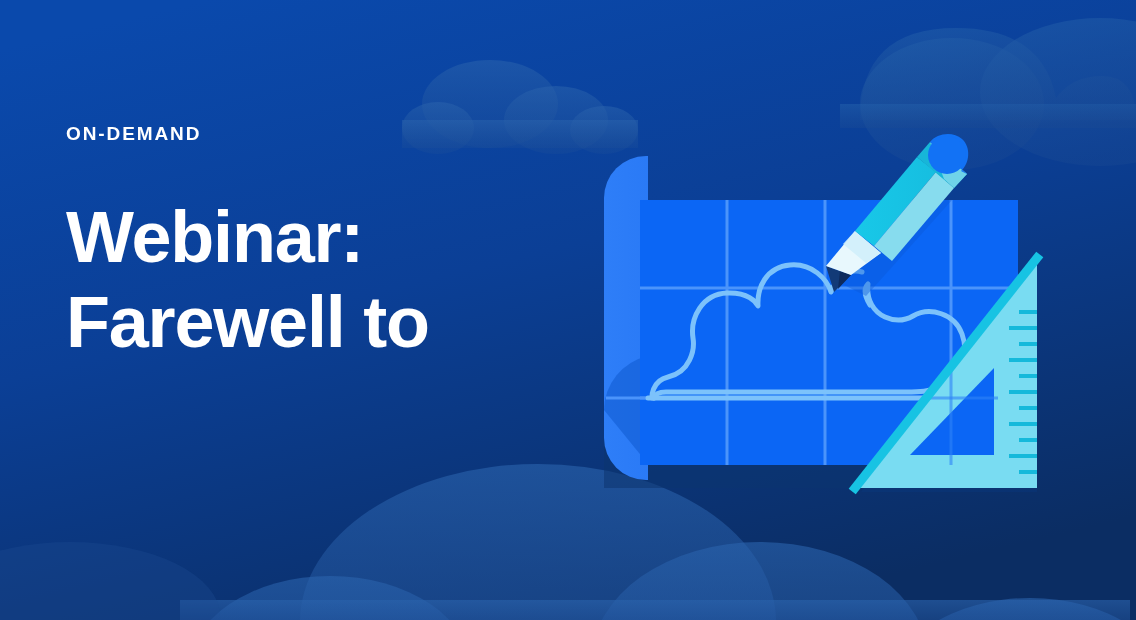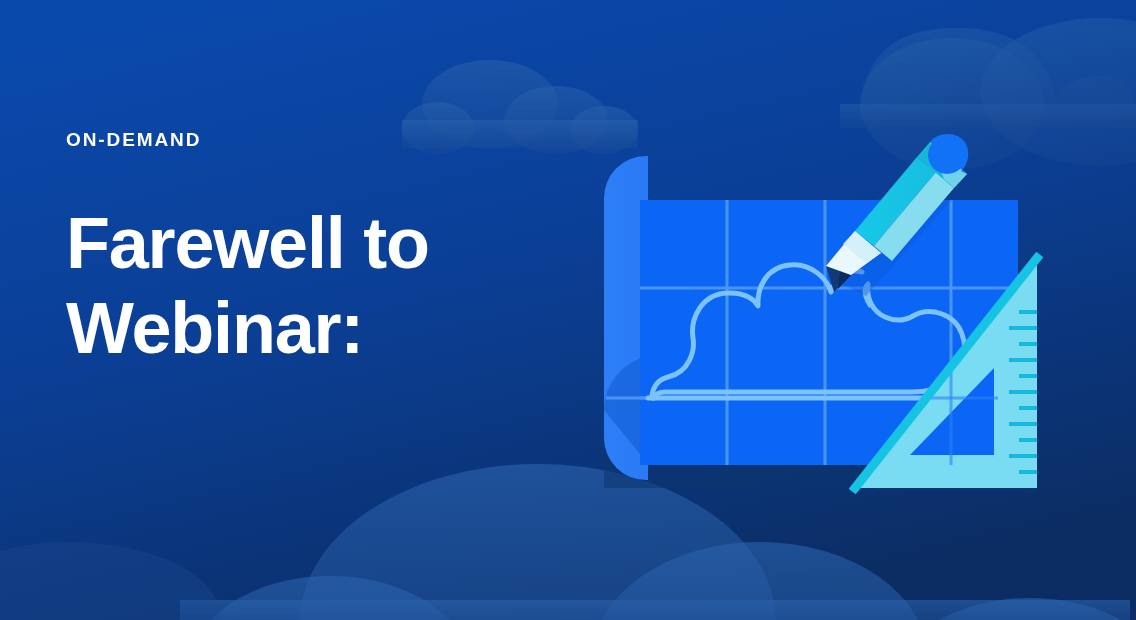--- a/index.html
+++ b/index.html
@@ -20,21 +20,21 @@
     position: absolute;
     top: 0;
     left: 0;
     width: 1136px;
     height: 620px;
     display: block;
   }
   .text-layer {
     position: absolute;
     left: 66px;
-    top: 130px;
+    top: 124px;
     width: 520px;
     z-index: 5;
   }
   .eyebrow {
     font-family: "Liberation Sans", sans-serif;
     font-size: 19px;
     font-weight: 700;
     letter-spacing: 1.9px;
     color: #ffffff;
     line-height: 1;
@@ -220,18 +220,18 @@
         <line x1="1037" y1="440" x2="1019" y2="440"></line>
         <line x1="1037" y1="456" x2="1009" y2="456"></line>
         <line x1="1037" y1="472" x2="1019" y2="472"></line>
       </g>
     </g>
   </svg>
 
   <div class="text-layer">
     <div class="eyebrow">ON-DEMAND</div>
     <h1 class="headline">
+      <span class="headline-line">Webinar:</span>
       <span class="headline-line">Farewell to</span>
-      <span class="headline-line">Webinar:</span>
     </h1>
   </div>
 
 </div>
 
 </body></html>

